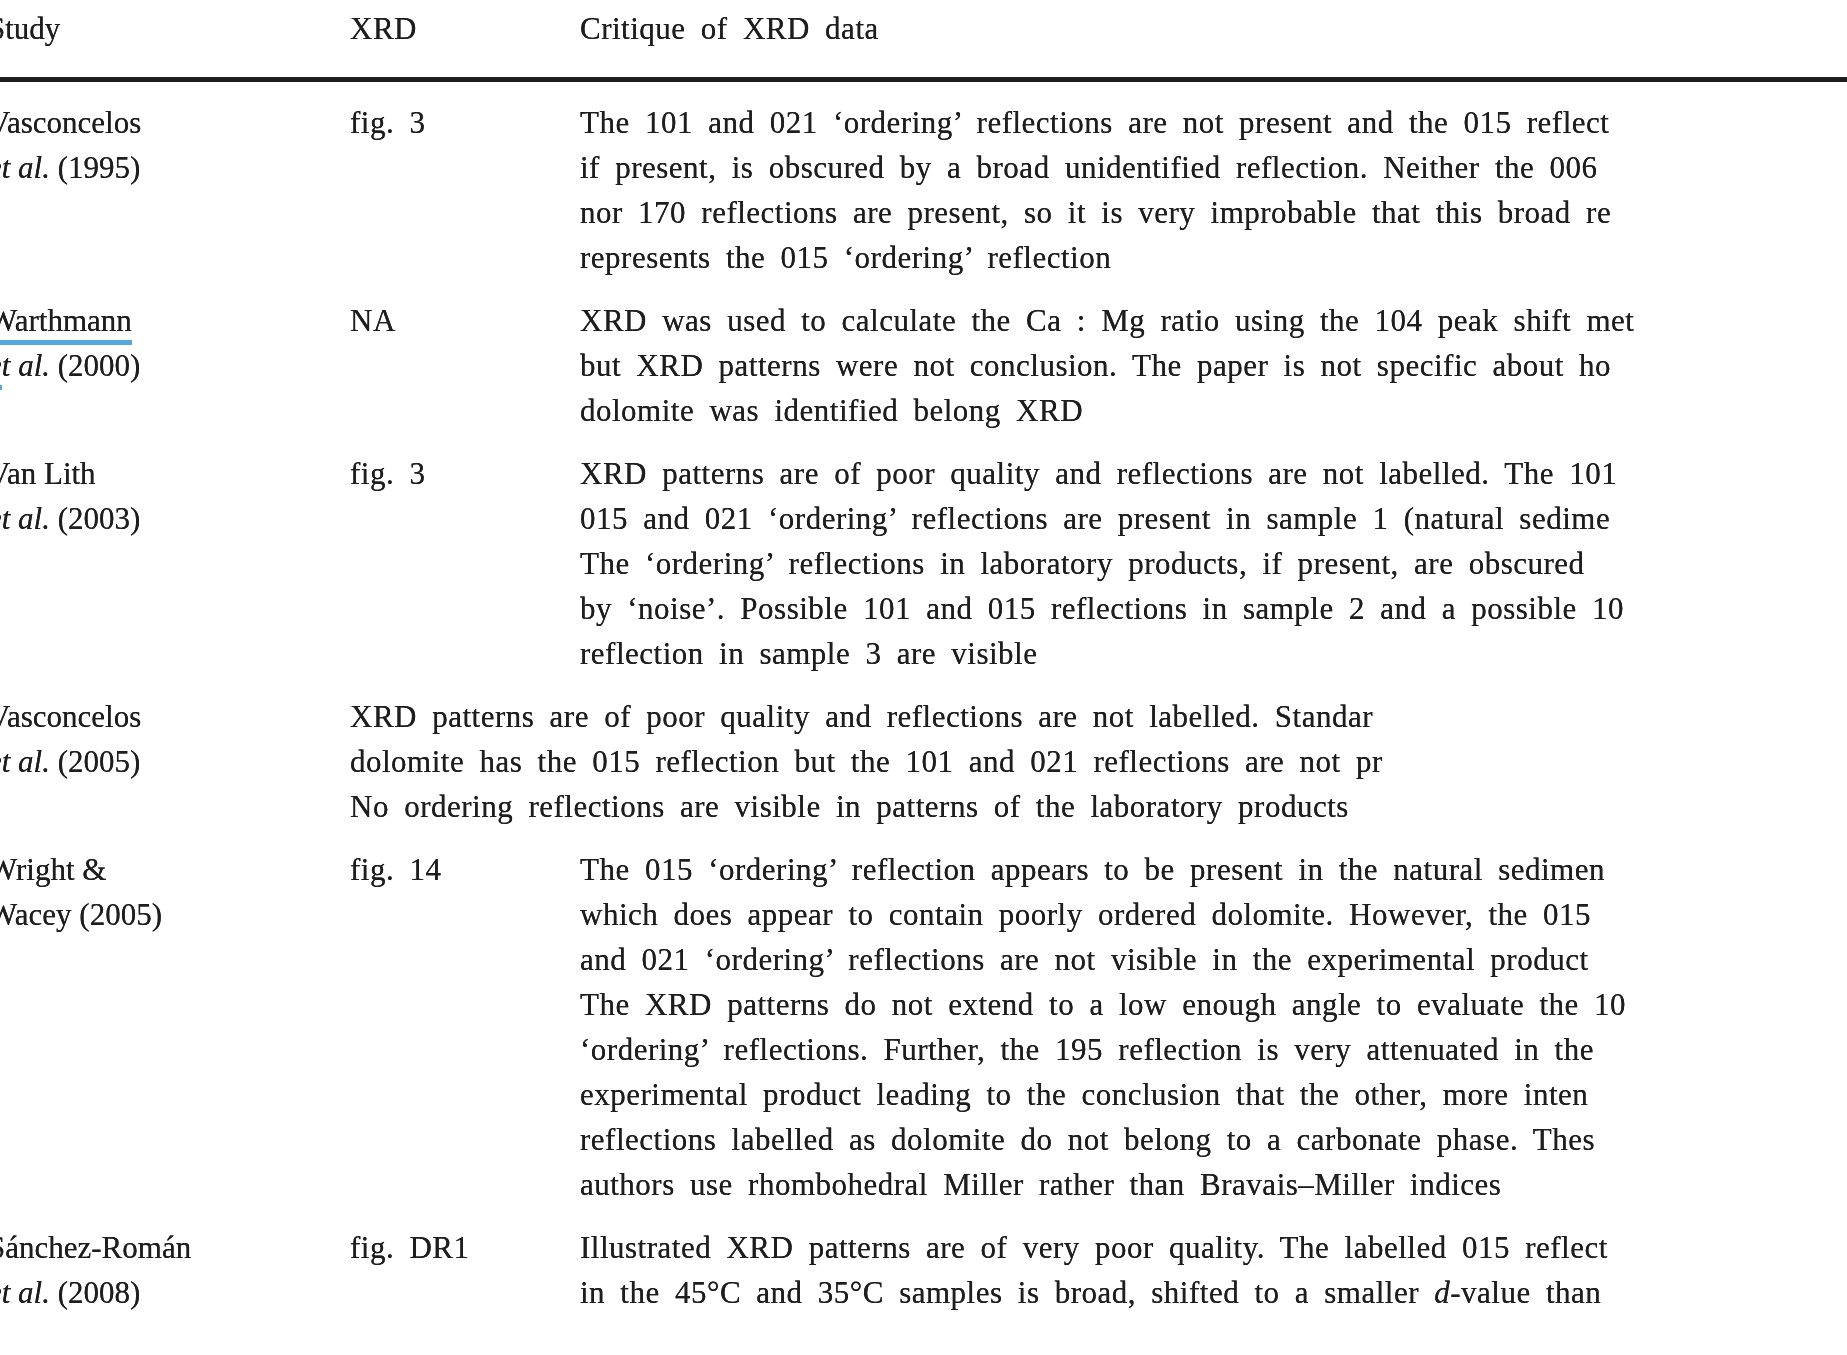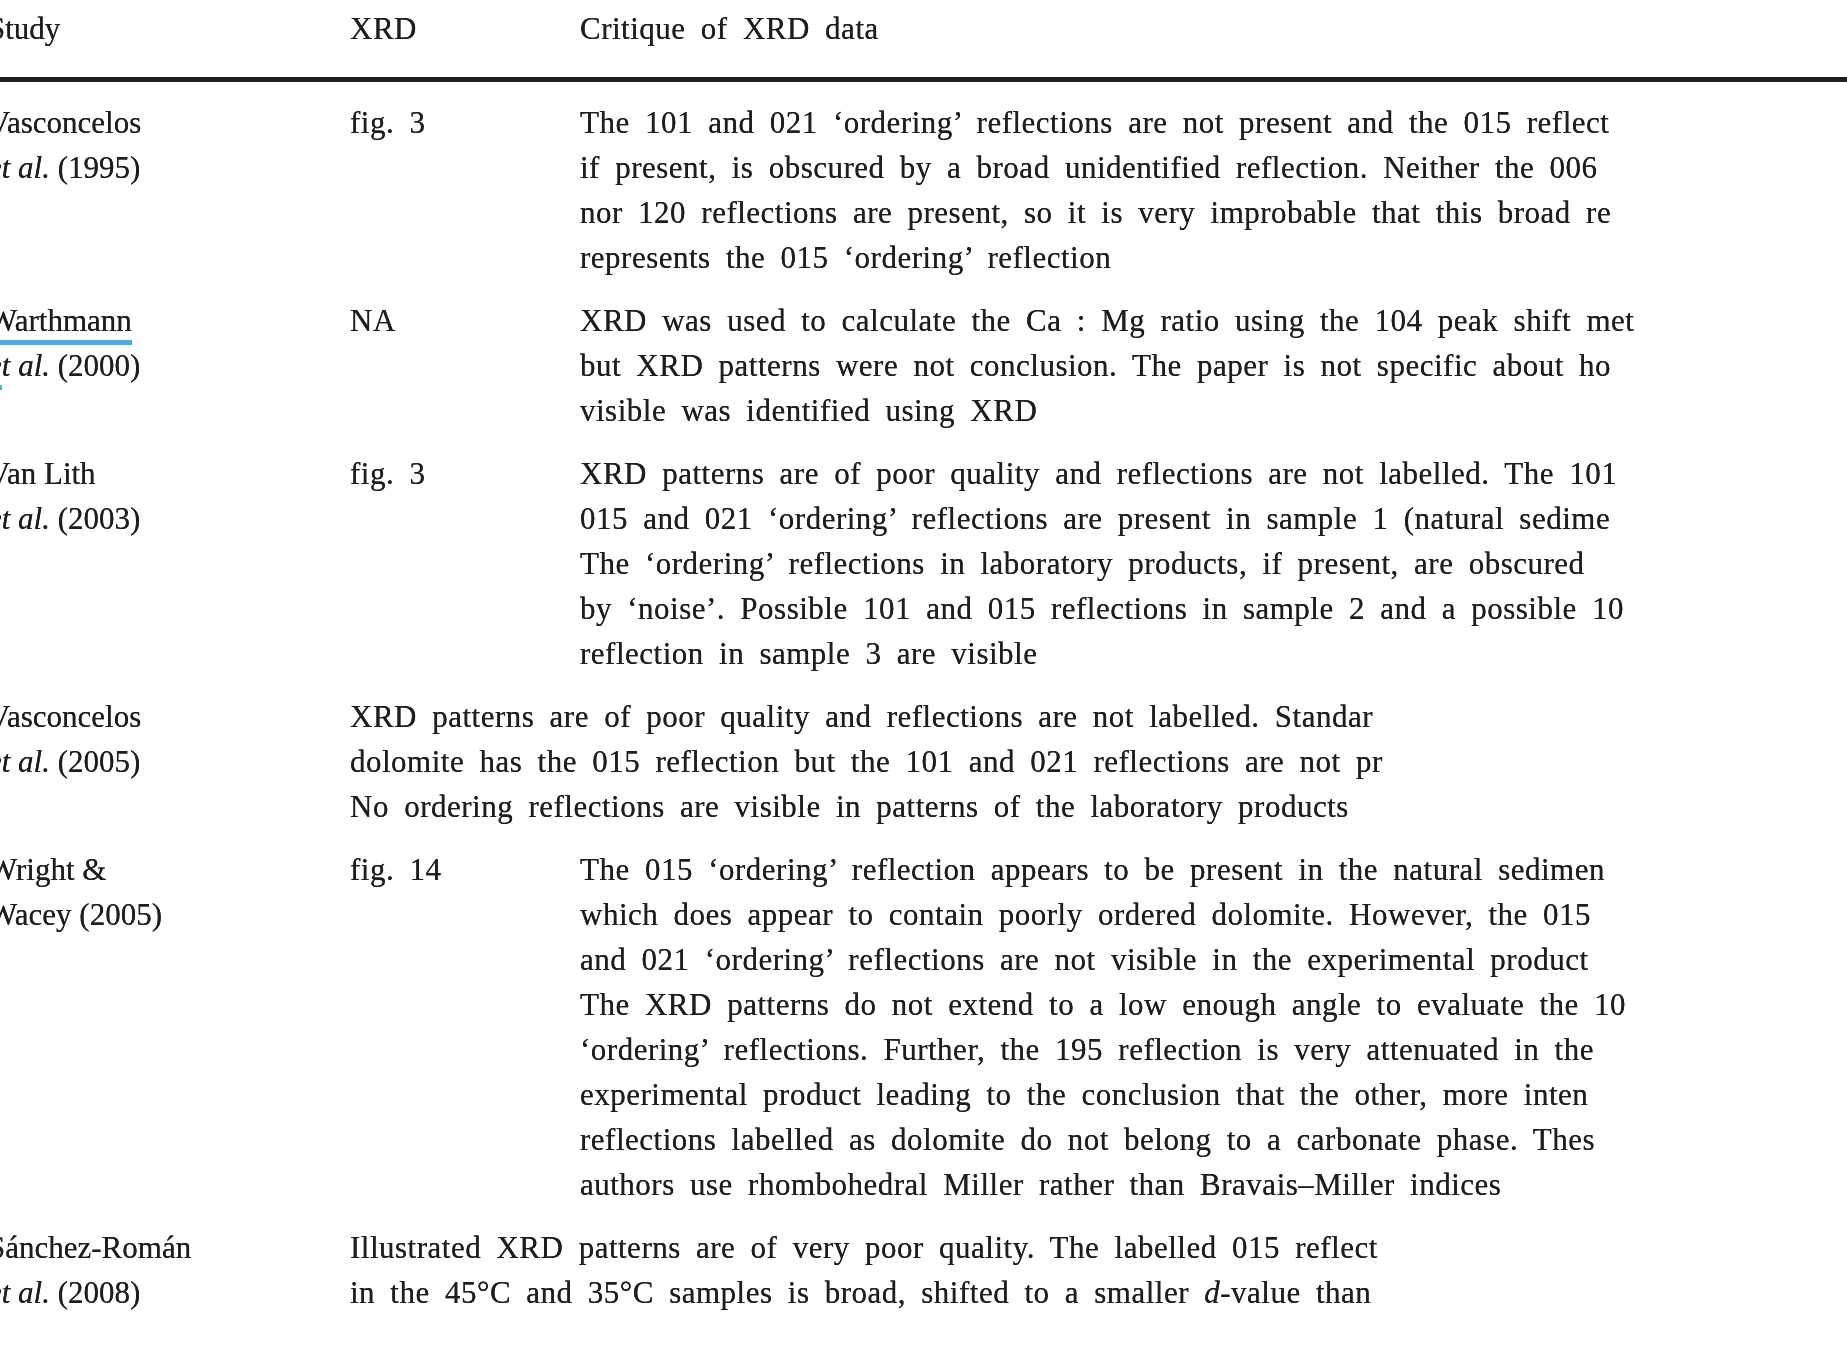--- a/index.html
+++ b/index.html
@@ -44,36 +44,36 @@
         <div class="cell study-cell">
           <div class="line"><span>Vasconcelos</span></div>
           <div class="line"><span class="i">et al.</span><span> (1995)</span></div>
         </div>
         <div class="cell fig-cell">
           <div class="line"><span>fig. 3</span></div>
         </div>
         <div class="cell critique-cell">
           <div class="line"><span>The 101 and 021 ‘ordering’ reflections are not present and the 015 reflect</span></div>
           <div class="line"><span>if present, is obscured by a broad unidentified reflection. Neither the 006</span></div>
-          <div class="line"><span>nor 120 reflections are present, so it is very improbable that this broad re</span></div>
+          <div class="line"><span>nor 170 reflections are present, so it is very improbable that this broad re</span></div>
           <div class="line"><span>represents the 015 ‘ordering’ reflection</span></div>
         </div>
       </div>
       <div class="grid row">
         <div class="cell study-cell">
           <div class="line"><span class="u">Warthmann</span></div>
           <div class="line"><span class="i u">e</span><span class="i">t al.</span><span> (2000)</span></div>
         </div>
         <div class="cell fig-cell">
           <div class="line"><span>NA</span></div>
         </div>
         <div class="cell critique-cell">
           <div class="line"><span>XRD was used to calculate the Ca : Mg ratio using the 104 peak shift met</span></div>
           <div class="line"><span>but XRD patterns were not conclusion. The paper is not specific about ho</span></div>
-          <div class="line"><span>visible was identified using XRD</span></div>
+          <div class="line"><span>dolomite was identified belong XRD</span></div>
         </div>
       </div>
       <div class="grid row">
         <div class="cell study-cell">
           <div class="line"><span>Van Lith</span></div>
           <div class="line"><span class="i">et al.</span><span> (2003)</span></div>
         </div>
         <div class="cell fig-cell">
           <div class="line"><span>fig. 3</span></div>
         </div>
@@ -113,19 +113,22 @@
           <div class="line"><span>experimental product leading to the conclusion that the other, more inten</span></div>
           <div class="line"><span>reflections labelled as dolomite do not belong to a carbonate phase. Thes</span></div>
           <div class="line"><span>authors use rhombohedral Miller rather than Bravais–Miller indices</span></div>
         </div>
       </div>
       <div class="grid row">
         <div class="cell study-cell">
           <div class="line"><span>Sánchez-Román</span></div>
           <div class="line"><span class="i">et al.</span><span> (2008)</span></div>
         </div>
+        <div class="cell fig-cell">
+          <div class="line"><span>fig. DR1</span></div>
+        </div>
         <div class="cell critique-cell">
           <div class="line"><span>Illustrated XRD patterns are of very poor quality. The labelled 015 reflect</span></div>
           <div class="line"><span>in the 45°C and 35°C samples is broad, shifted to a smaller </span><span class="i">d</span><span>-value than</span></div>
         </div>
       </div>
     </div>
 </div>
 
 </body></html>

